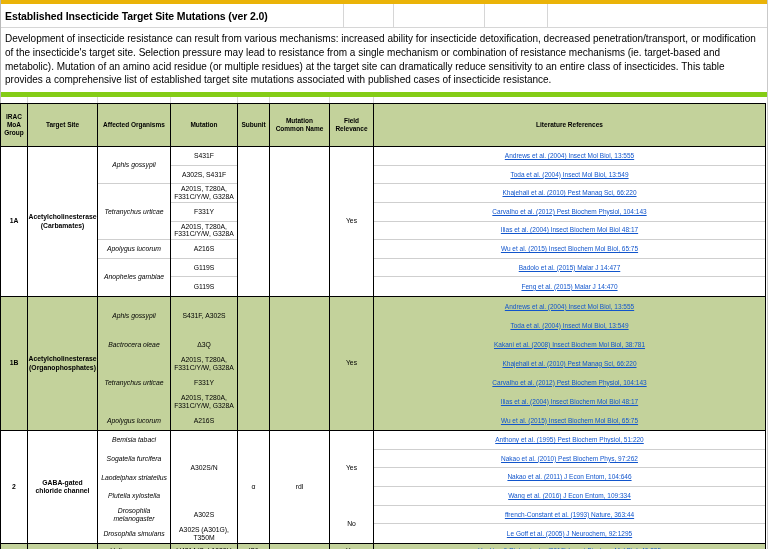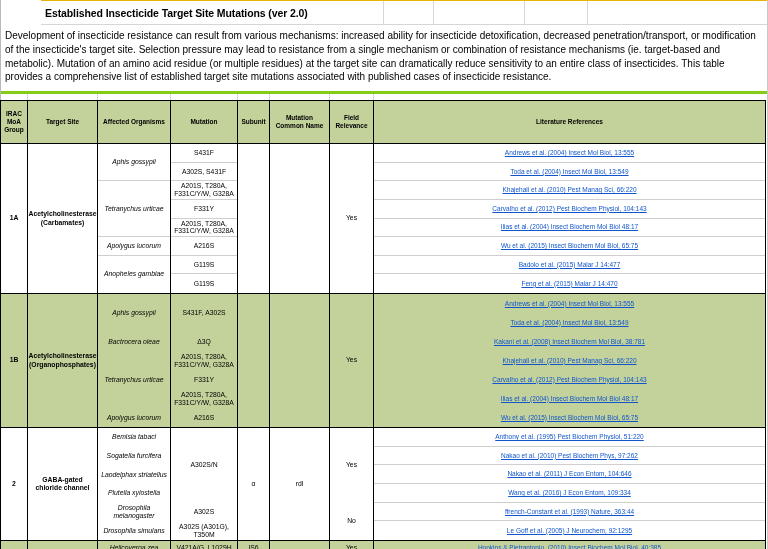--- a/index.html
+++ b/index.html
@@ -1,26 +1,26 @@
 <!DOCTYPE html>
 <html><head>
 <meta charset="utf-8">
 <style>
   html,body{margin:0;padding:0;}
   body{width:768px;height:549px;overflow:hidden;background:#fff;color:#000;
        font-family:"Liberation Sans",sans-serif;}
   .sheet{width:766px;border-left:1px solid #b9b9b9;border-right:1px solid #c9c9c9;box-sizing:content-box;}
   
   .title-row{display:grid;grid-template-columns:343px 50px 91px 63px 1fr;height:23px;
-             border-top:1px solid #eab308;border-bottom:1px solid #d6d6d6;margin-left:40px;}
+             border-top:4px solid #eab308;border-bottom:1px solid #d6d6d6;}
   .title-row .tc{border-right:1px solid #d6d6d6;}
   .title-row .tc:last-child{border-right:0;}
   .title-cell{display:flex;align-items:center;padding-left:4px;font-weight:bold;
               font-size:10.5px;letter-spacing:-0.1px;white-space:nowrap;overflow:visible;}
-  .desc{height:69px;border-bottom:3px solid #84cc16;font-size:10px;line-height:13.8px;
+  .desc{height:69px;border-bottom:5px solid #84cc16;font-size:10px;line-height:13.8px;
         padding:4px 4px 0 4px;box-sizing:border-box;}
   .thin{display:grid;grid-template-columns:27px 70px 73px 67px 32px 60px 44px 1fr;height:6px;}
   .thin div{border-right:1px solid #d6d6d6;}
   .thin div:last-child{border-right:0;}
   
   .main{border-left:1px solid #000;border-right:1px solid #000;margin-left:-1px;width:766px;box-sizing:border-box;}
   .tbl{display:grid;grid-template-columns:27px 70px 73px 67px 32px 60px 44px minmax(0,1fr);}
   .c{border-right:1px solid #000;min-width:0;box-sizing:border-box;}
   .c:last-child{border-right:0;}
   .thead{height:42px;background:#c3d29b;border-top:1px solid #000;border-bottom:1px solid #000;}

